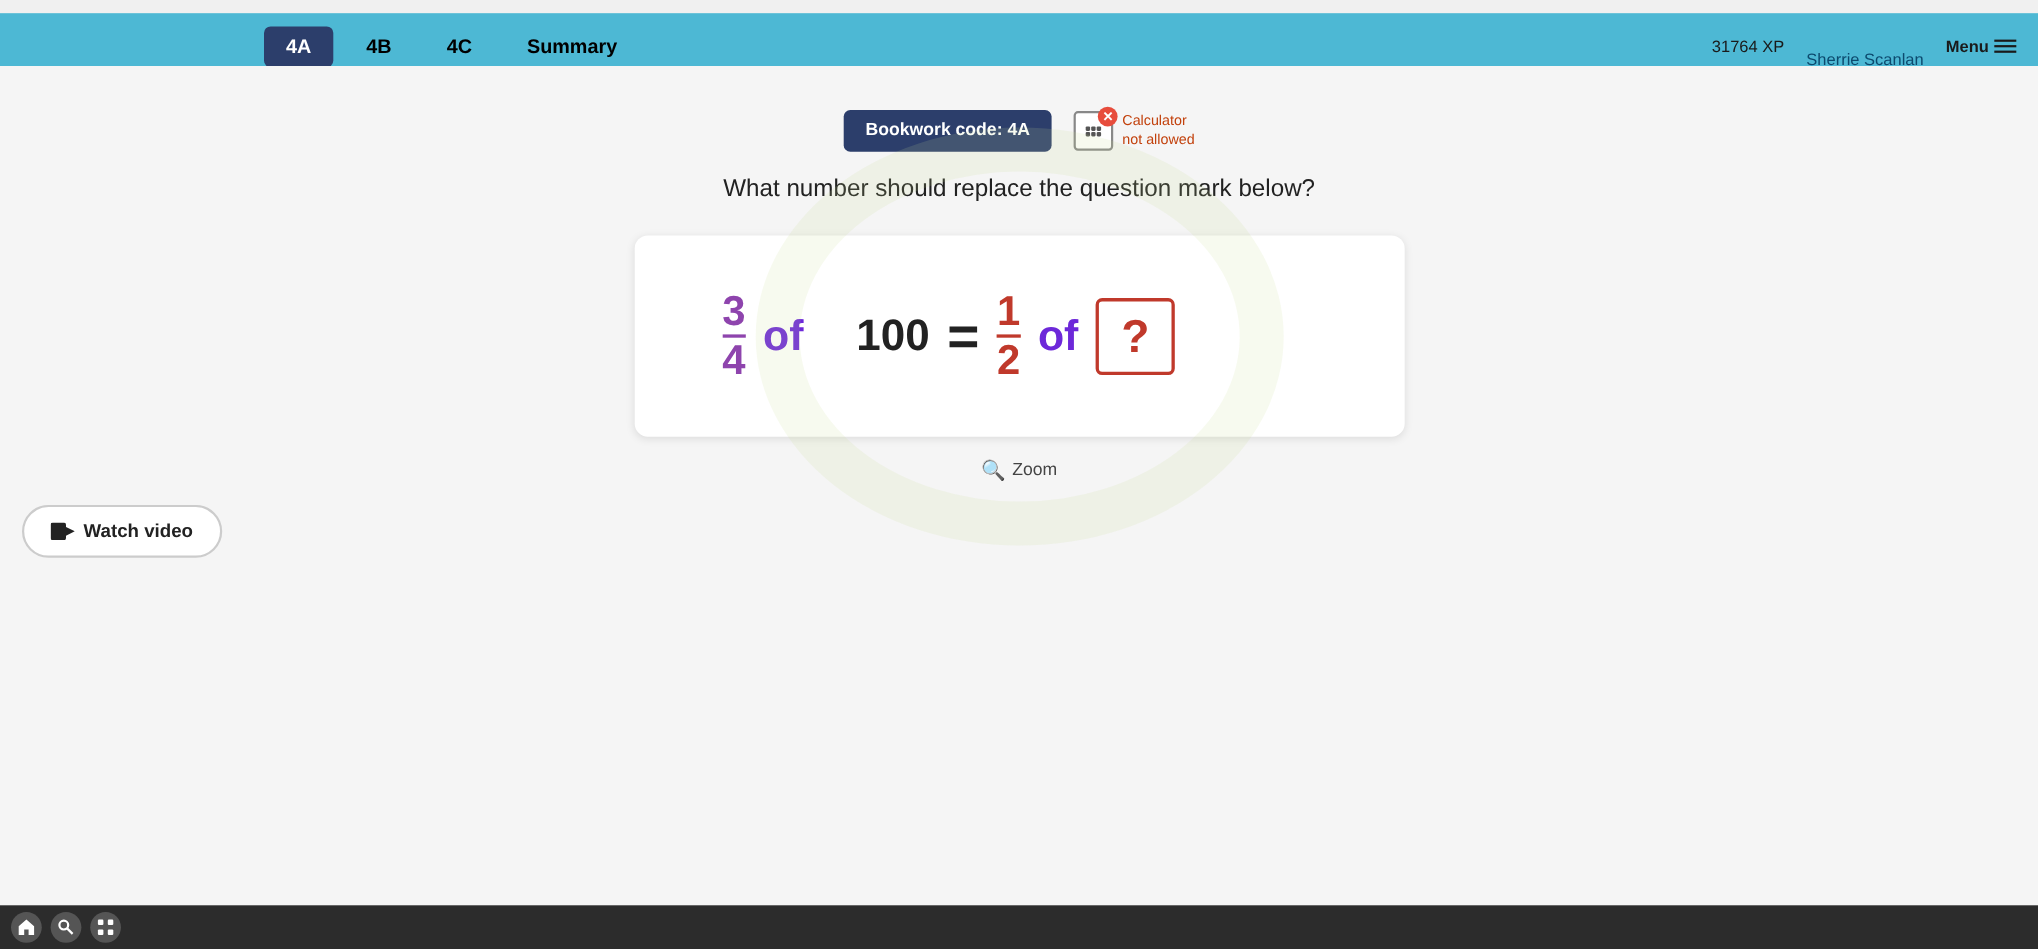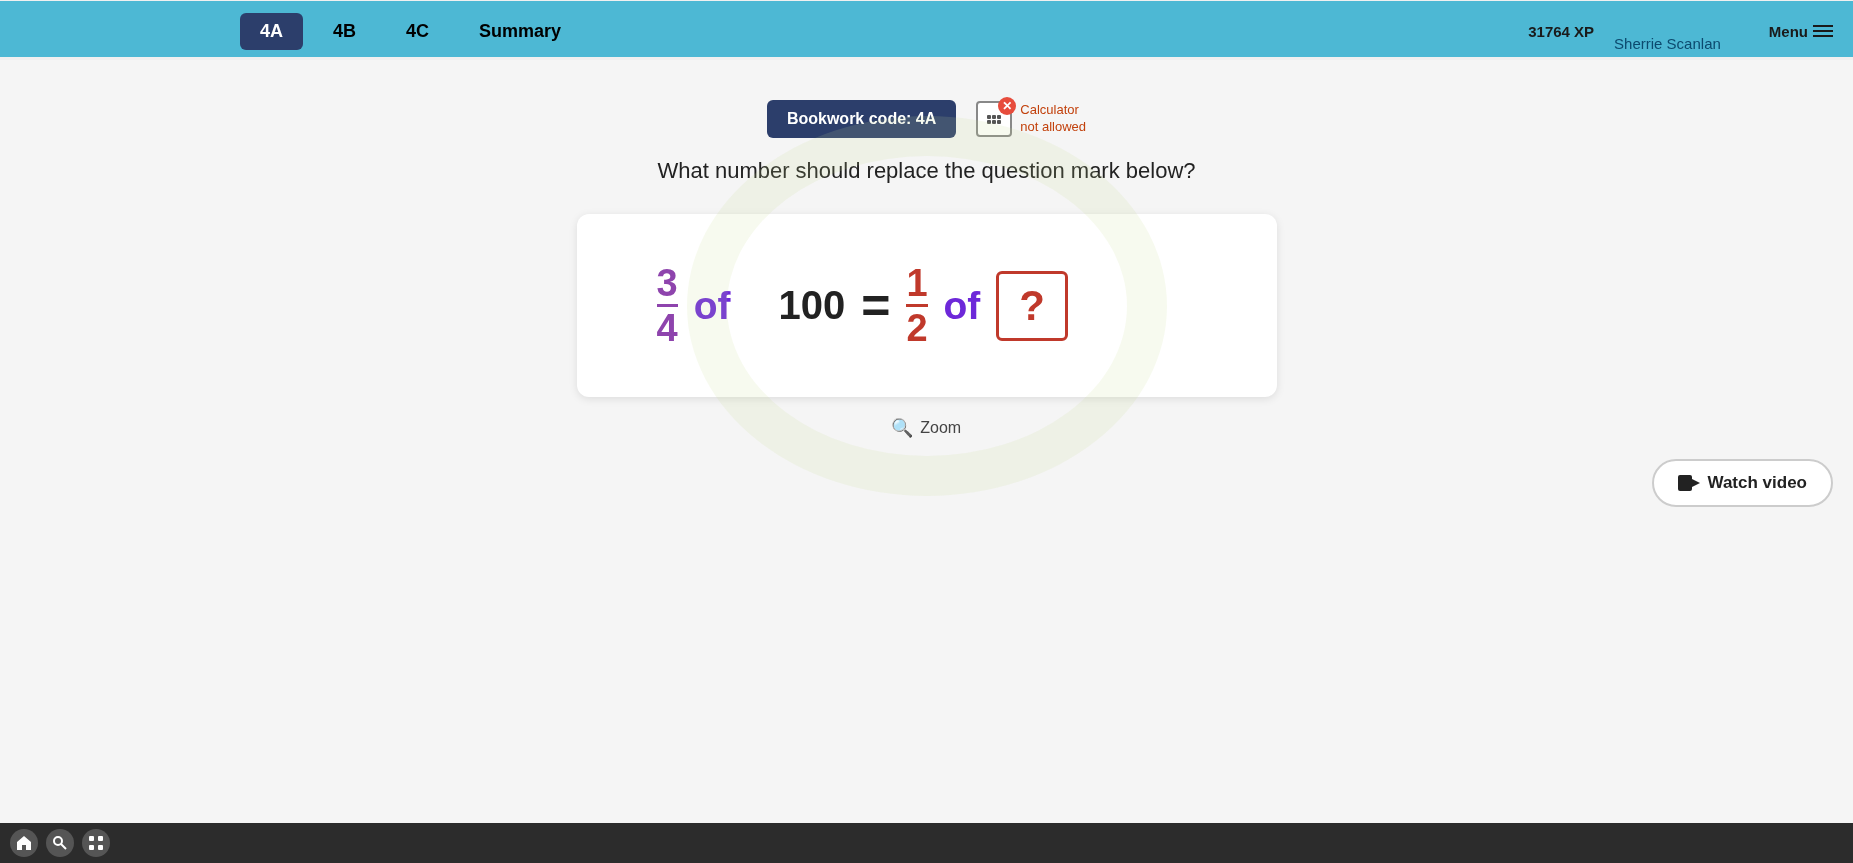--- a/index.html
+++ b/index.html
@@ -18,21 +18,21 @@
       top: 0;
       left: 0;
       width: 1853px;
       height: 863px;
       background: #f0f0f0;
     }
 
     
     .top-bar {
       position: absolute;
-      top: 1px;
+      top: 12px;
       left: 0;
       right: 0;
       height: 56px;
       background: #4db8d4;
       display: flex;
       align-items: center;
       padding: 0 20px;
     }
 
     .tabs-container {
@@ -75,21 +75,21 @@
       right: 20px;
       top: 0;
       height: 60px;
       display: flex;
       align-items: center;
       gap: 20px;
     }
 
     .xp-label {
       font-size: 15px;
-      font-weight: bold;
+      font-weight: normal;
       color: #1a1a1a;
       margin-left: 34px;
     }
 
     .user-name {
       font-size: 15px;
       font-weight: normal;
       color: #0c4a6e;
       margin-top: 24px;
     }
@@ -97,21 +97,20 @@
     .menu-btn {
       font-size: 15px;
       font-weight: bold;
       color: #1a1a1a;
       cursor: pointer;
       display: flex;
       align-items: center;
       gap: 5px;
       background: none;
       border: none;
-      margin-left: 28px;
     }
 
     .hamburger {
       display: flex;
       flex-direction: column;
       gap: 3px;
     }
 
     .hamburger span {
       display: block;
@@ -329,21 +328,21 @@
     }
 
     .zoom-icon {
       font-size: 18px;
     }
 
     
     .bottom-row {
       display: flex;
       align-items: center;
-      justify-content: flex-end;
+      justify-content: flex-start;
       gap: 40px;
       width: 100%;
       position: relative;
     }
 
     .watch-video-btn {
       display: flex;
       align-items: center;
       gap: 8px;
       background: white;

